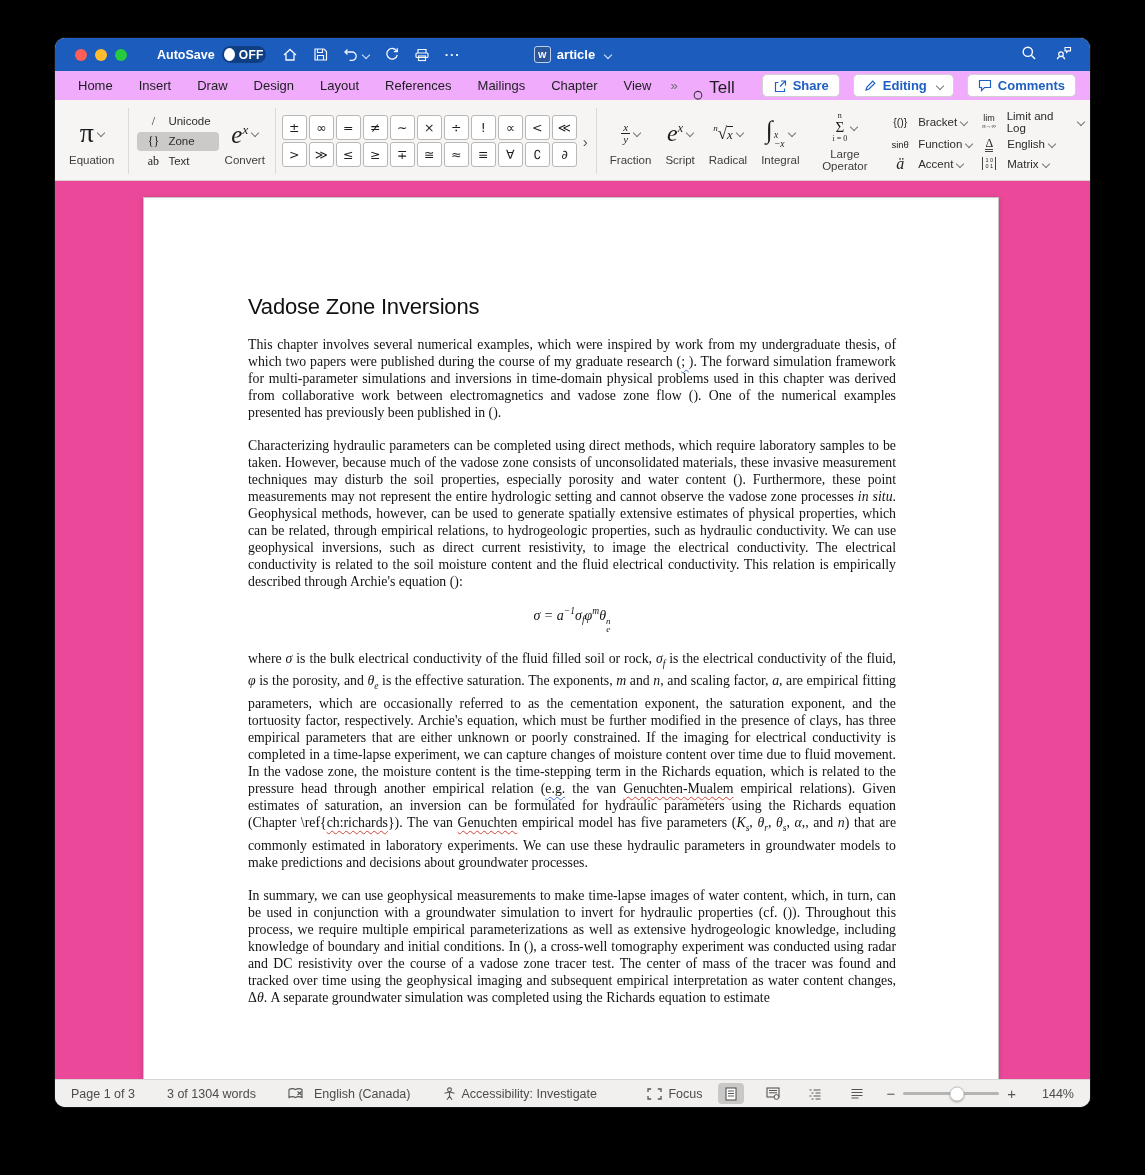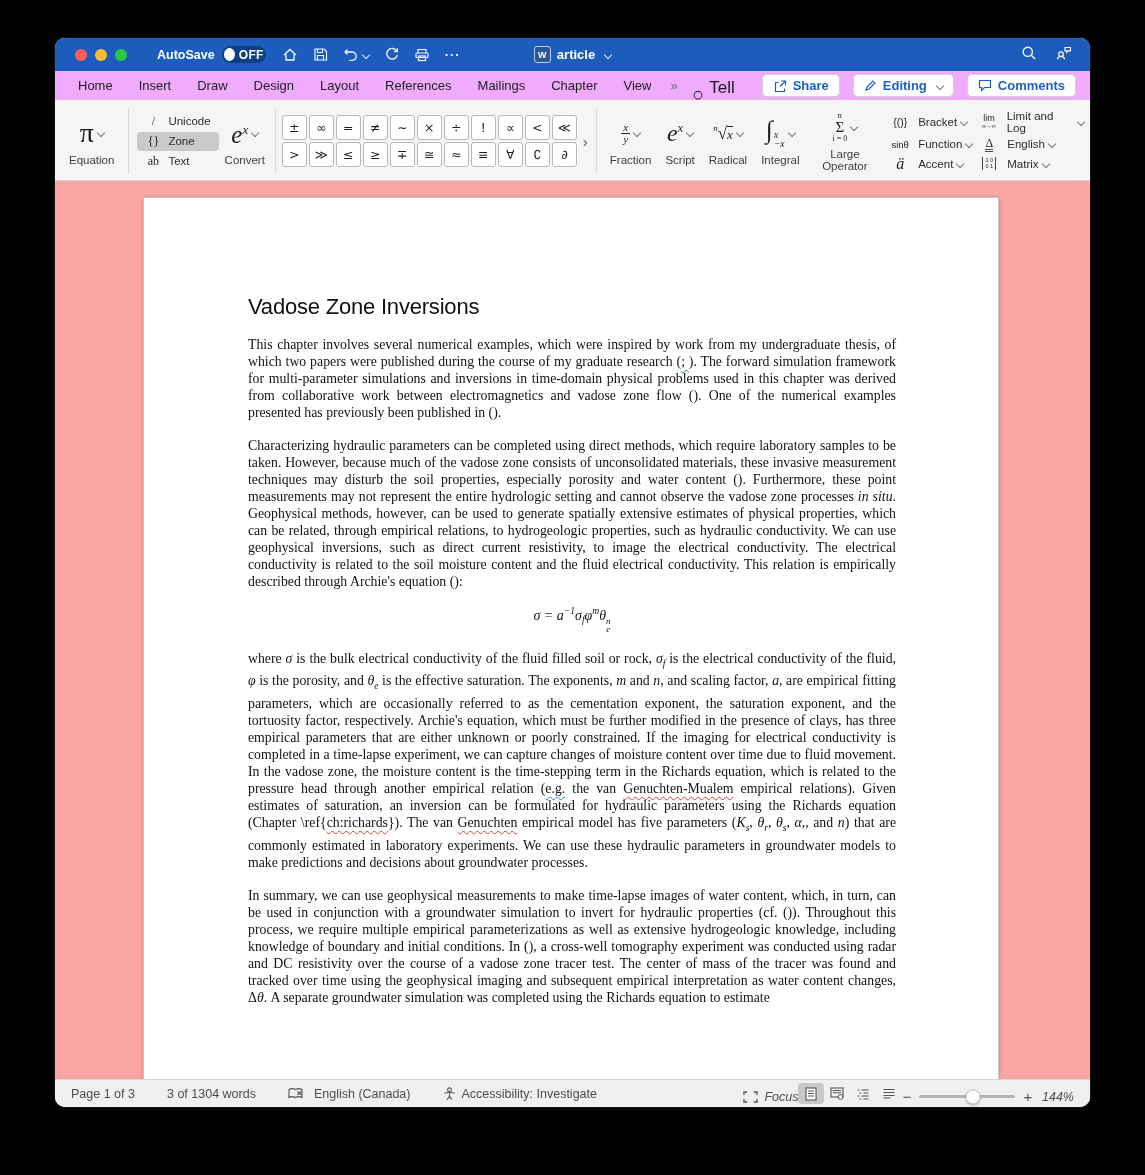--- a/index.html
+++ b/index.html
@@ -65,39 +65,39 @@
   .tool{display:flex;align-items:center;font-size:11.5px;color:#2c2c2c;}
   .ticon{width:26px;display:flex;justify-content:center;margin-right:5px;color:#1d1d1f;}
   .tk-br{font-size:10.5px;}
   .tk-fn{font-size:9.5px;}
   .tk-ac{font-family:"Liberation Serif",serif;font-style:italic;font-size:16px;}
   .tk-lim{display:inline-flex;flex-direction:column;align-items:center;font-size:9px;line-height:8px;}
   .tk-lim .lsub{font-size:6px;}
   .tk-op{font-family:"Liberation Serif",serif;font-size:12px;border-bottom:3px double #444;line-height:12px;}
   .tk-mx{display:inline-flex;flex-direction:column;font-size:5.5px;line-height:5.5px;border-left:1px solid #444;border-right:1px solid #444;padding:1px 2px;}
   
-  .docarea{flex:1 1 auto;background:#fca5a5;position:relative;overflow:hidden;}
+  .docarea{flex:1 1 auto;background:#ec4899;position:relative;overflow:hidden;}
   .page{position:absolute;left:88px;top:16px;width:856px;bottom:-30px;background:#fff;border:1px solid #c6c5c4;box-shadow:0 1px 5px rgba(0,0,0,.18);box-sizing:border-box;}
   .pagecontent{padding:96px 102px 0 104px;color:#121212;}
   .doc-title{font-size:22px;font-weight:500;color:#111;letter-spacing:-.2px;}
   .doc-author{margin-top:21px;font-family:"Liberation Serif",serif;font-style:italic;font-weight:600;color:#4d7ebf;font-size:14.5px;}
   .para{margin-top:16px;font-family:"Liberation Serif",serif;font-size:13.8px;line-height:17px;text-align:justify;}
   .doc-h2{margin:27px 0 7px 0;font-size:21px;font-weight:600;color:#111;}
   .doc-eq{margin:16px 0 0 0;text-align:center;font-family:"Liberation Serif",serif;font-size:14px;}
   .para sub,.para sup,.doc-eq sub,.doc-eq sup{font-size:9.5px;font-style:italic;font-family:"Liberation Serif",serif;}
   .m{font-style:italic;}
   .i{font-style:italic;}
   .wr{text-decoration:underline;text-decoration-style:wavy;text-decoration-color:#d04437;text-decoration-thickness:1px;text-underline-offset:2.5px;}
   .wb{text-decoration:underline;text-decoration-style:wavy;text-decoration-color:#3a6fd8;text-decoration-thickness:1px;text-underline-offset:2.5px;}
   .ss{display:inline-flex;flex-direction:column;font-size:9px;line-height:8.5px;vertical-align:-4px;font-style:italic;}
   
   .statusbar{height:27px;background:#f1f0ef;border-top:1px solid #d8d6d4;display:flex;align-items:center;font-size:12.5px;color:#4c4c4c;padding:0 16px;gap:10px;flex:0 0 auto;}
   .sb-item{display:flex;align-items:center;gap:6px;white-space:nowrap;}
   .sb-gap{width:12px;}
-  .sb-right{margin-left:auto;display:flex;align-items:flex-end;gap:0;font-style:italic;}
+  .sb-right{margin-left:auto;display:flex;align-items:center;gap:16px;}
   .viewbtn{width:26px;height:21px;display:flex;align-items:center;justify-content:center;border-radius:4px;}
   .viewbtn.sel{background:#c9c8c7;}
   .slider{display:flex;align-items:center;gap:8px;}
   .track{width:96px;height:3px;border-radius:2px;background:#b5b4b3;position:relative;}
   .thumb{position:absolute;top:50%;left:56%;transform:translate(-50%,-50%);width:13px;height:13px;border-radius:50%;background:#fff;border:1px solid #c2c1c0;box-shadow:0 1px 2px rgba(0,0,0,.25);}
   .zoomsign{font-size:15px;color:#555;line-height:15px;}
   .zoompct{width:42px;text-align:right;}
 </style>
 </head>
 <body>

